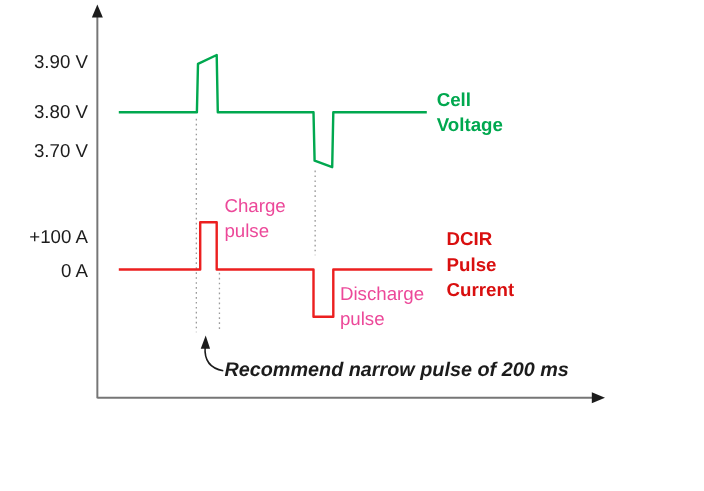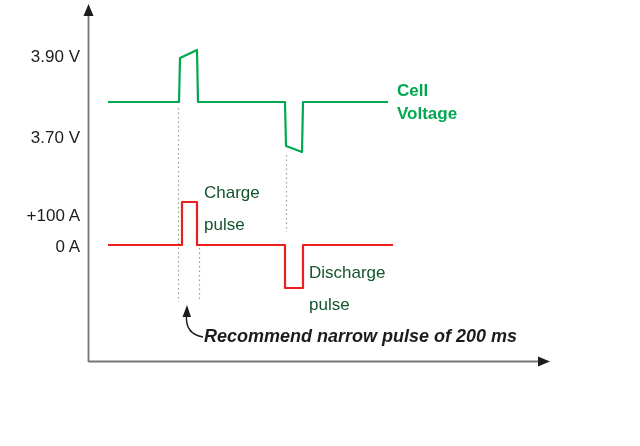--- a/index.html
+++ b/index.html
@@ -18,22 +18,22 @@
     width: 80px;
     text-align: right;
     font-size: 17px;
     color: #1c1c1c;
     line-height: 20px;
     white-space: nowrap;
   }
   .note {
     position: absolute;
     font-size: 17px;
-    color: #14532d;
-    line-height: 32px;
+    color: #ec4899;
+    line-height: 22px;
     white-space: pre-line;
   }
   .legend {
     position: absolute;
     font-size: 17px;
     font-weight: 700;
     line-height: 23px;
     white-space: pre-line;
   }
   .legend.voltage { color: #00a84f; }
@@ -78,27 +78,31 @@
     <polygon points="538,356.5 538,366.5 550,361.5" fill="#1c1c1c"></polygon>
 
     <polyline fill="none" stroke-width="2.2" stroke-linejoin="round" stroke="#00a84f" points="108,102.0 179,102.0 180,58.0 197,50.0 198,102.0 285,102.0 286,146.0 302,152.0 303,102.0 388,102.0"></polyline>
     <polyline fill="none" stroke-width="2.2" stroke-linejoin="round" stroke="#ec1f1f" points="108,245.0 182,245.0 182,202.0 197,202.0 197,245.0 285,245.0 285,288.0 303,288.0 303,245.0 393,245.0"></polyline>
 
     <path d="M 203 337 Q 185 334 186.5 315" fill="none" stroke="#1c1c1c" stroke-width="1.4"></path>
     <polygon points="182.5,317 191,317 187,305" fill="#1c1c1c"></polygon>
   </svg>
 
   <div class="axis-label" style="top:47px">3.90 V</div>
+  <div class="axis-label" style="top:92px">3.80 V</div>
   <div class="axis-label" style="top:128px">3.70 V</div>
   <div class="axis-label" style="top:206px">+100 A</div>
   <div class="axis-label" style="top:237px">0 A</div>
 
   <div class="note" style="left:204px; top:177px">Charge
 pulse</div>
   <div class="note" style="left:309px; top:257px">Discharge
 pulse</div>
 
   <div class="legend voltage" style="left:397px; top:79px">Cell
 Voltage</div>
+  <div class="legend current" style="left:406px; top:206px">DCIR
+Pulse
+Current</div>
 
   <div class="recommend">Recommend narrow pulse of 200 ms</div>
 
 </div>
 
 </body></html>

